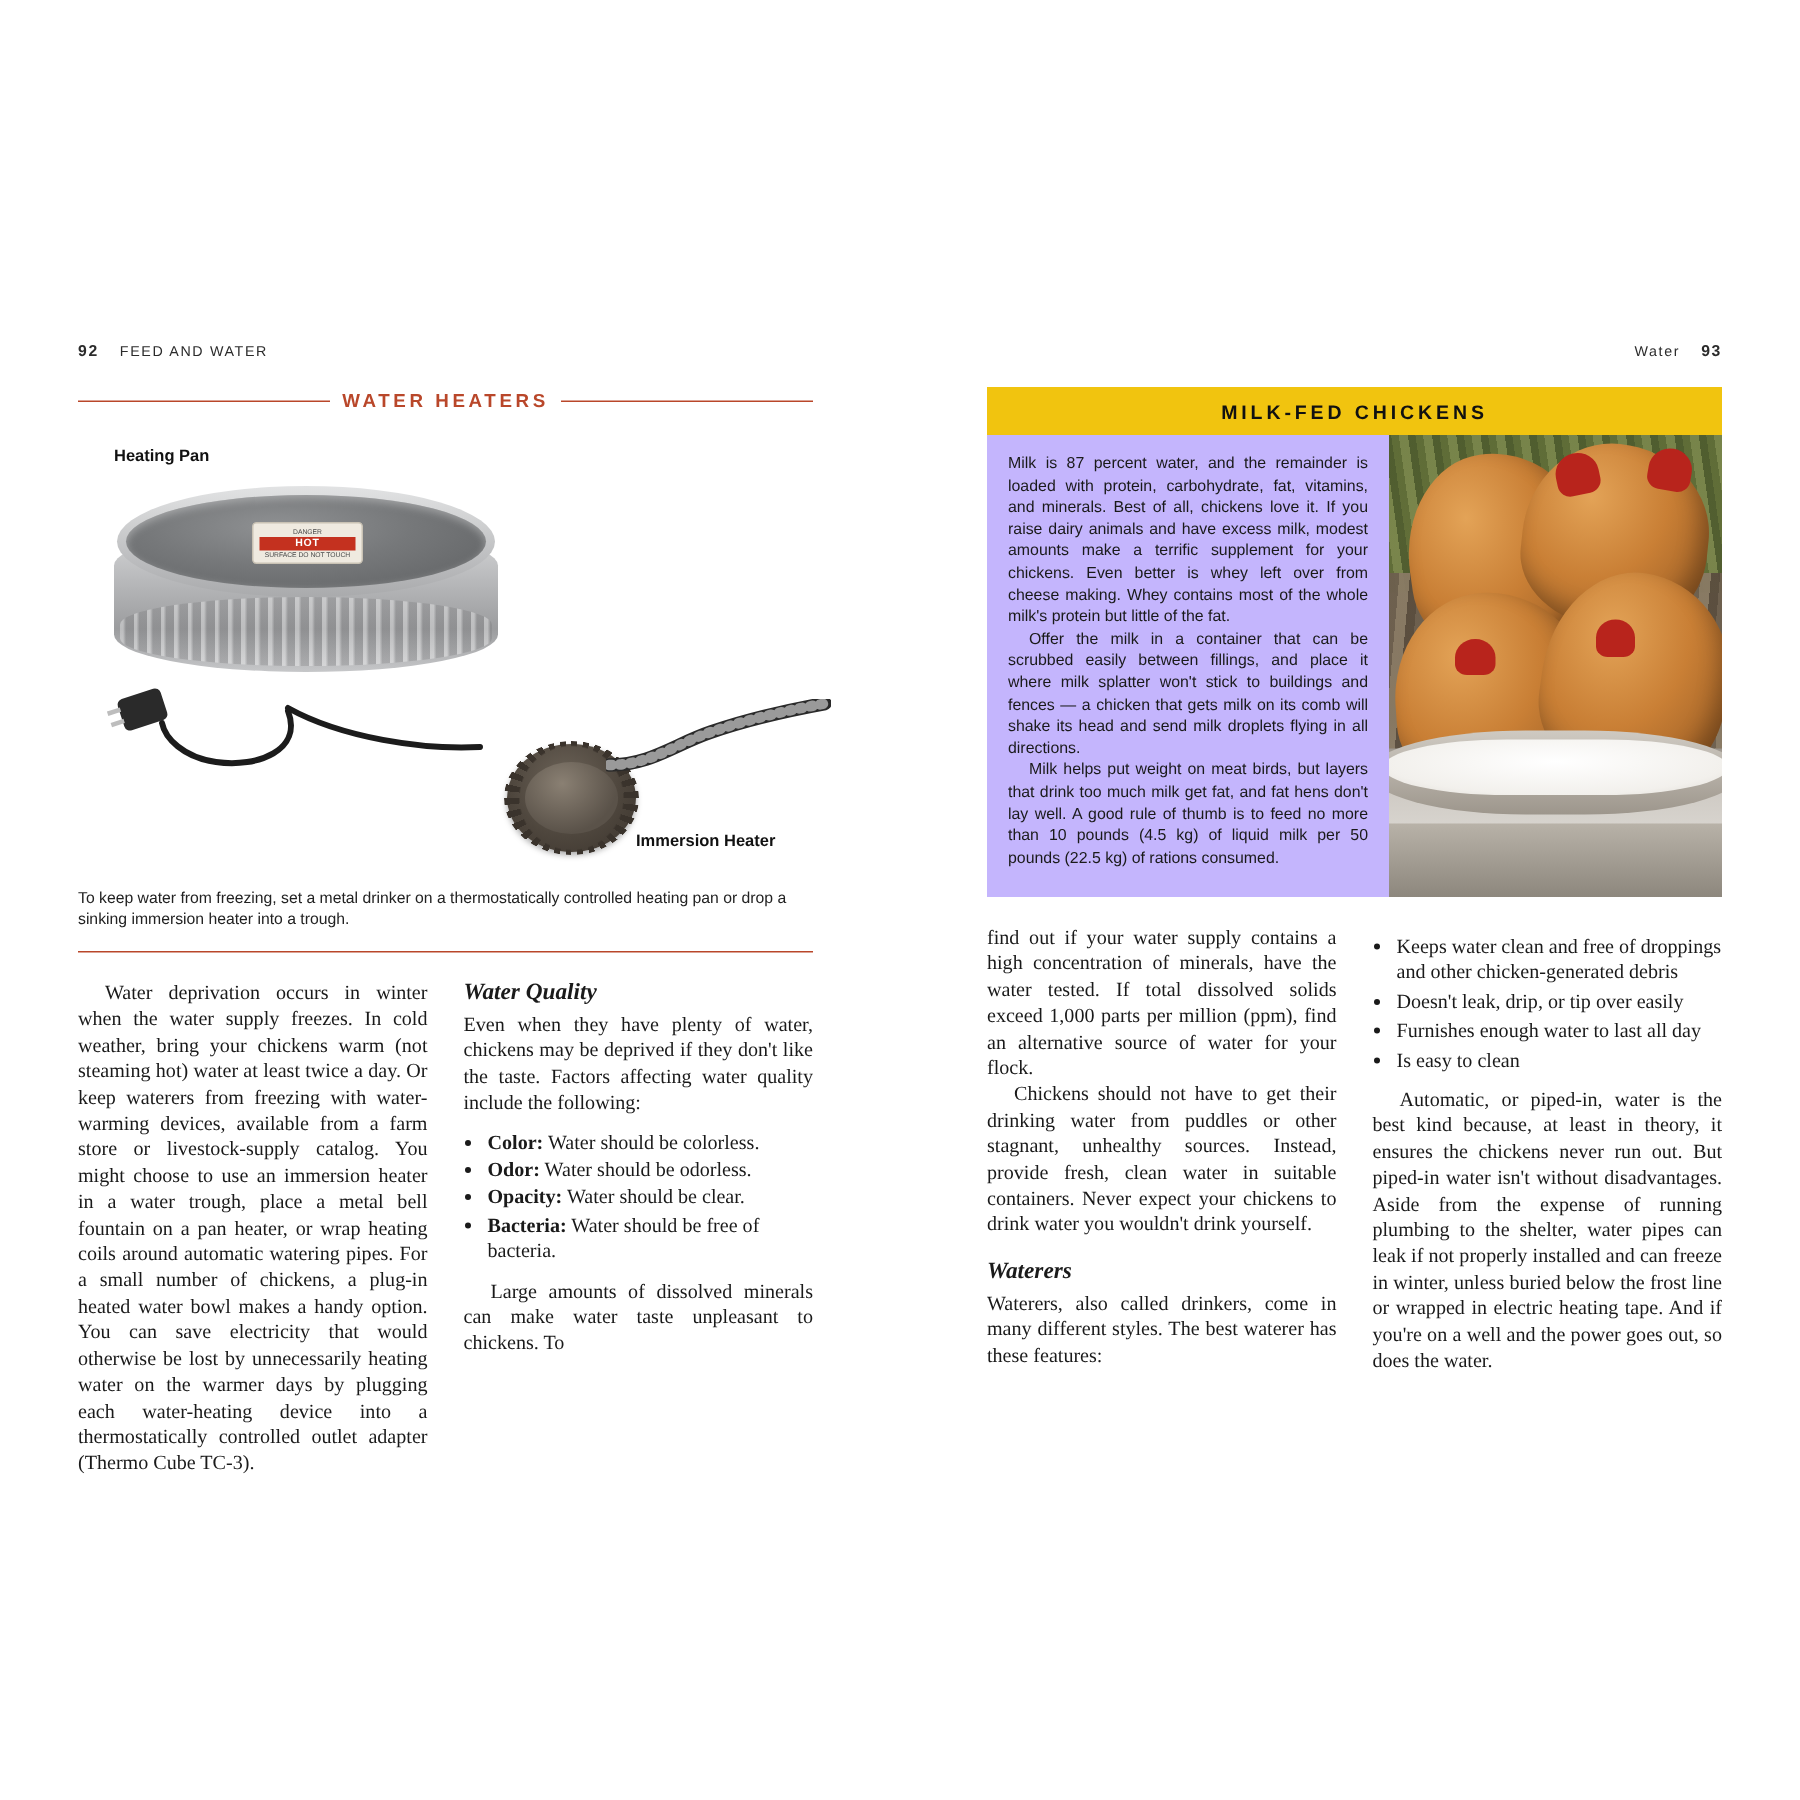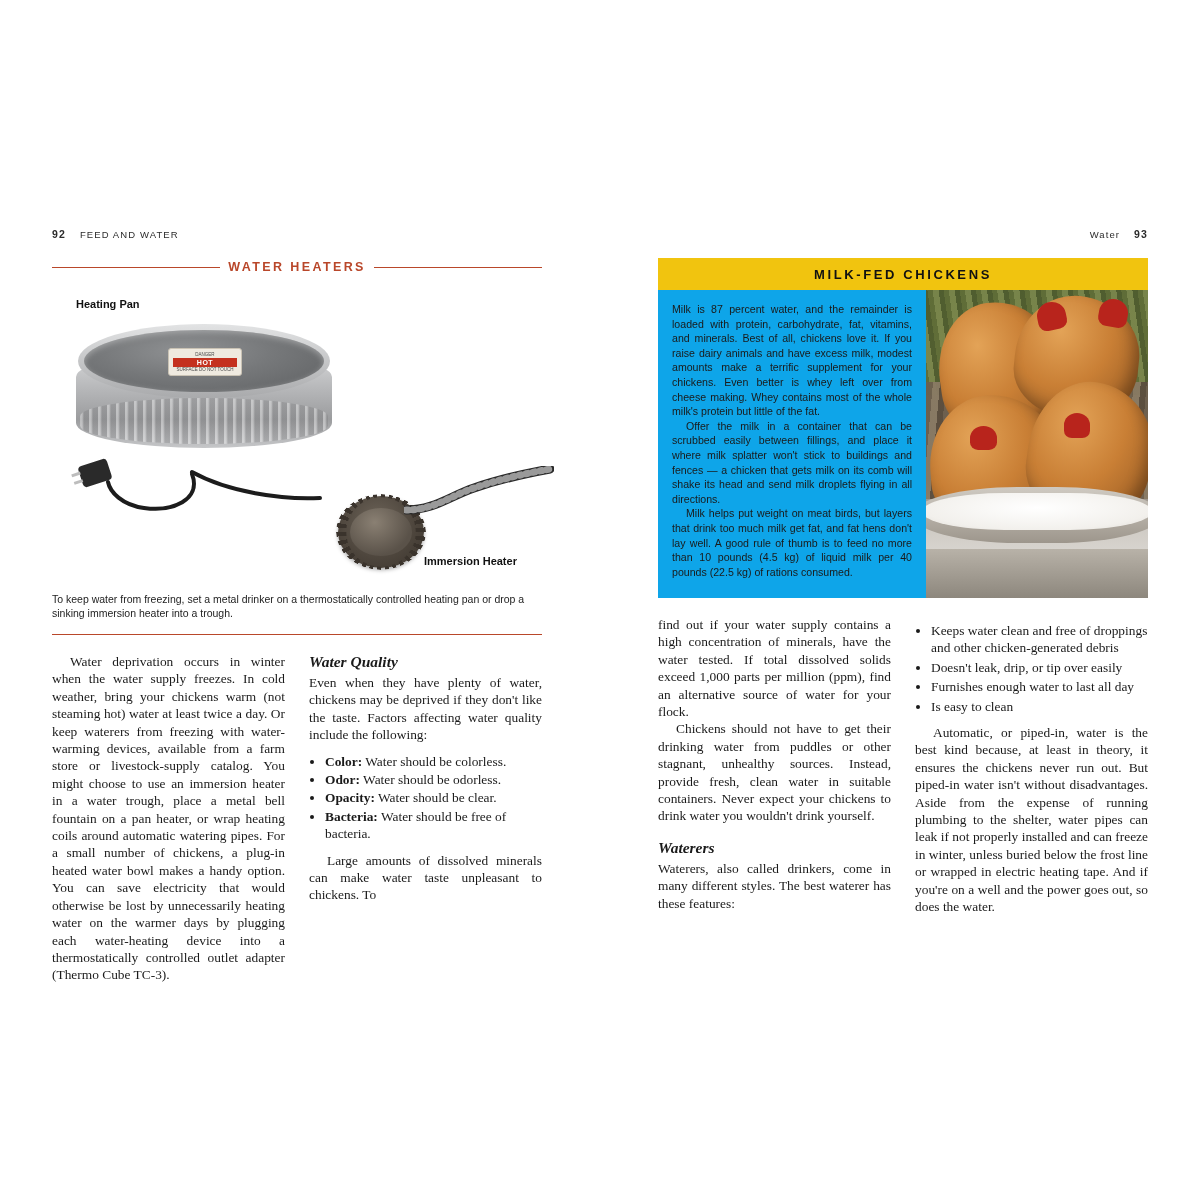--- a/index.html
+++ b/index.html
@@ -270,21 +270,21 @@
     font-size: 13.4px;
     line-height: 17.4px;
     margin-bottom: 2px;
   }
 
   
   .sidebar {
     margin-top: 18px;
     width: 490px;
     border: 0;
-    background: #0ea5e9;
+    background: #c4b5fd;
   }
   .sidebar-title {
     background: #f1c40f;
     color: #111;
     font-family: "Liberation Sans", sans-serif;
     font-size: 13px;
     font-weight: bold;
     letter-spacing: 2.6px;
     text-align: center;
     padding: 9px 0 8px 0;
@@ -438,21 +438,21 @@
       <span>Water</span>
       <span class="folio">93</span>
     </div>
 
     <div class="sidebar">
       <div class="sidebar-title">MILK-FED CHICKENS</div>
       <div class="sidebar-body">
         <div class="sidebar-text">
           <p class="first">Milk is 87 percent water, and the remainder is loaded with protein, carbohydrate, fat, vitamins, and minerals. Best of all, chickens love it. If you raise dairy animals and have excess milk, modest amounts make a terrific supplement for your chickens. Even better is whey left over from cheese making. Whey contains most of the whole milk's protein but little of the fat.</p>
           <p>Offer the milk in a container that can be scrubbed easily between fillings, and place it where milk splatter won't stick to buildings and fences — a chicken that gets milk on its comb will shake its head and send milk droplets flying in all directions.</p>
-          <p>Milk helps put weight on meat birds, but layers that drink too much milk get fat, and fat hens don't lay well. A good rule of thumb is to feed no more than 10 pounds (4.5 kg) of liquid milk per 40 pounds (22.5 kg) of rations consumed.</p>
+          <p>Milk helps put weight on meat birds, but layers that drink too much milk get fat, and fat hens don't lay well. A good rule of thumb is to feed no more than 10 pounds (4.5 kg) of liquid milk per 50 pounds (22.5 kg) of rations consumed.</p>
         </div>
         <div class="sidebar-photo">
           <div class="sky"></div>
           <div class="grass"></div>
           <div class="ground"></div>
           <div class="chicken c1"></div>
           <div class="chicken c2"></div>
           <div class="chicken c3"></div>
           <div class="chicken c4"></div>
           <div class="comb k1"></div>

